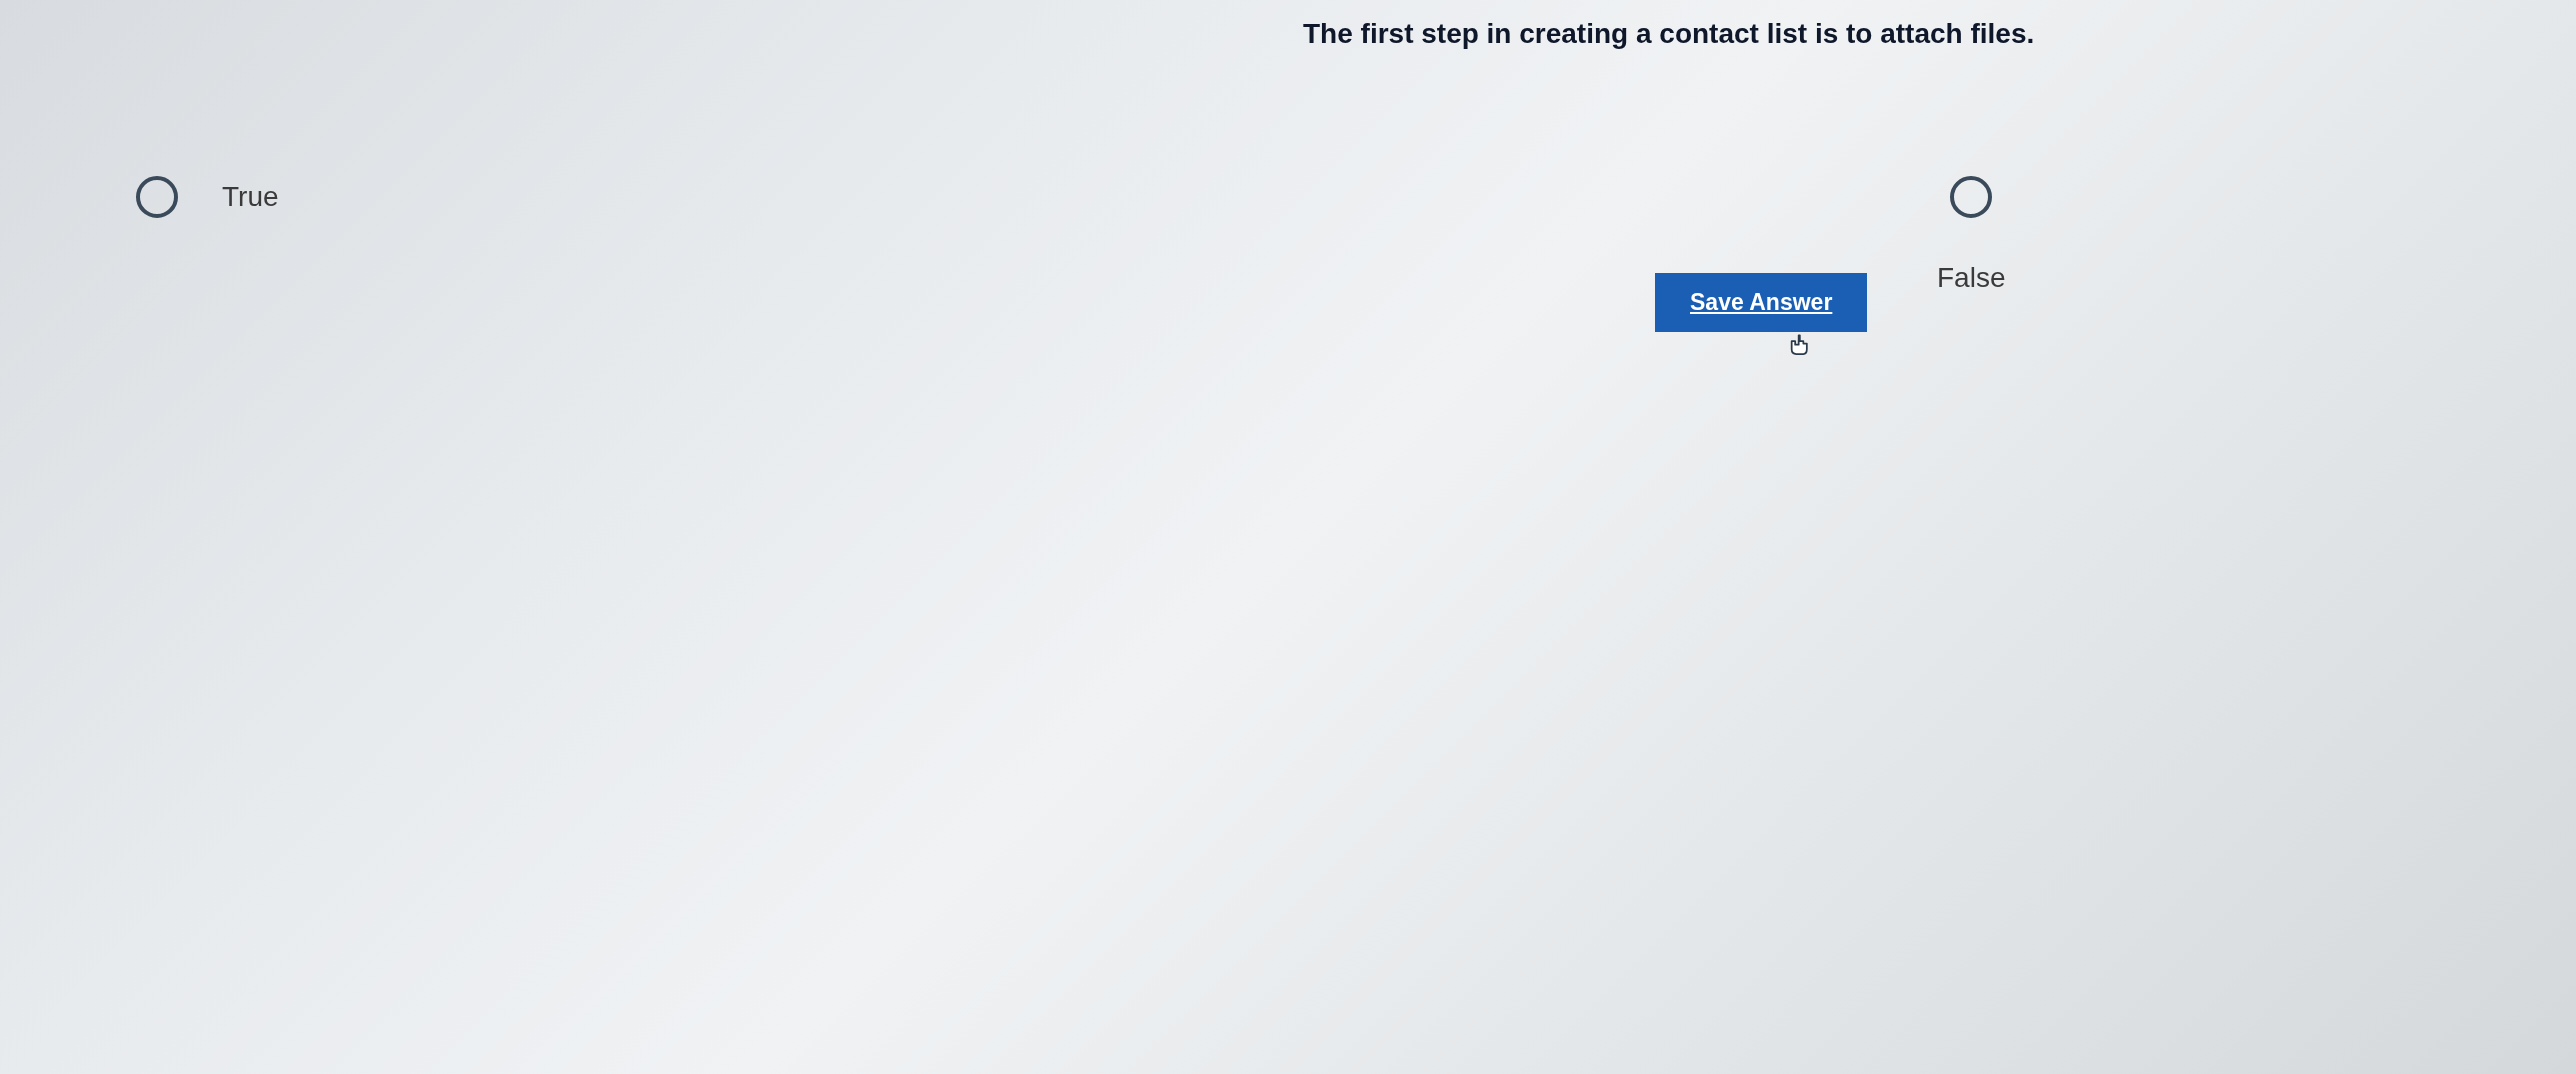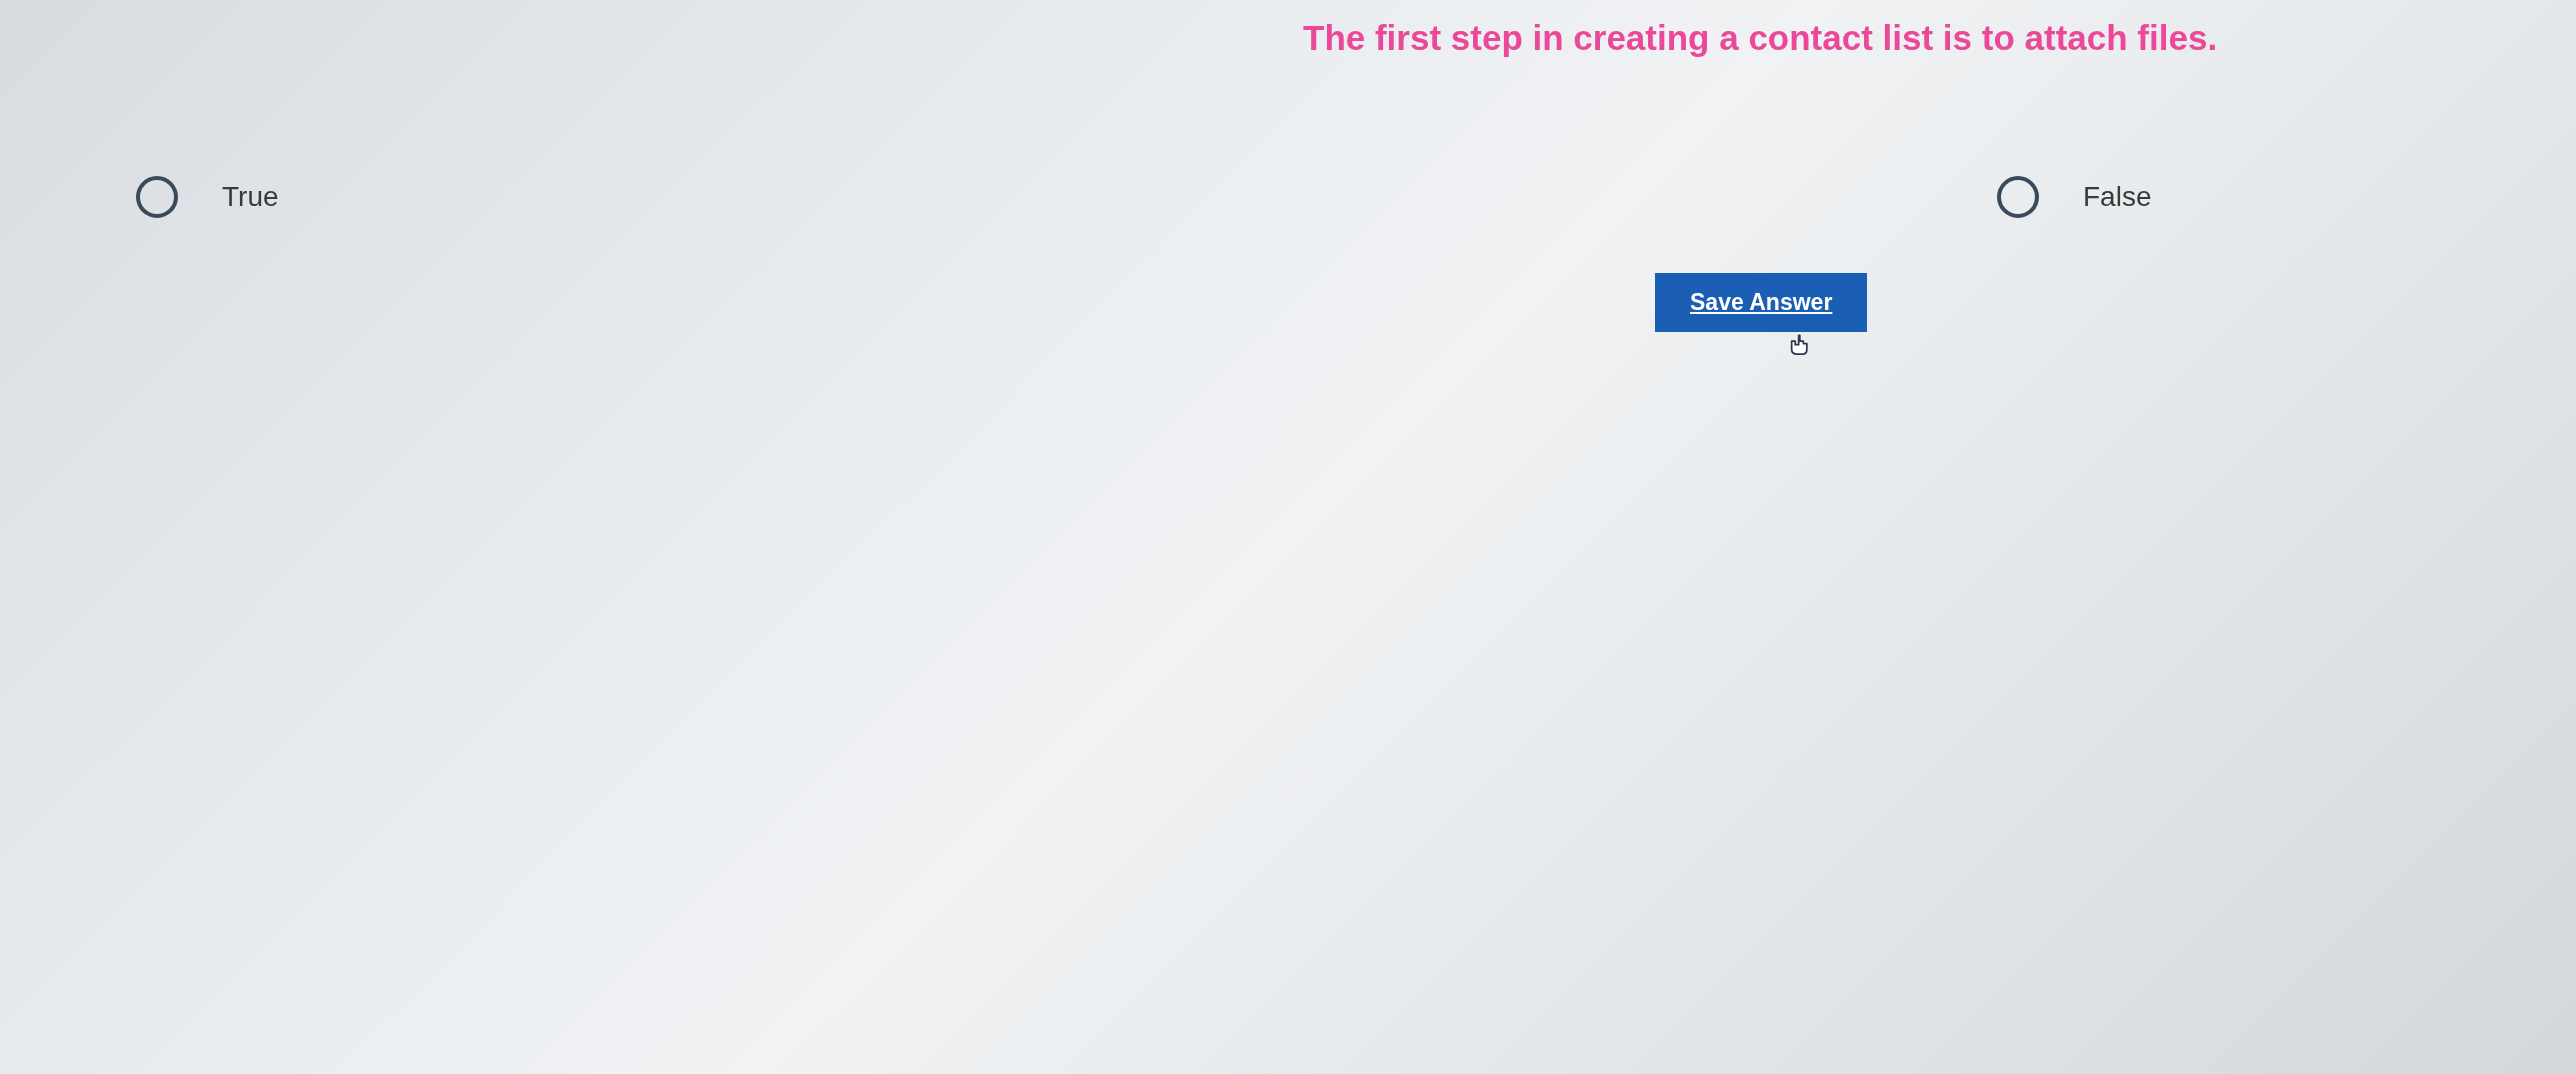--- a/index.html
+++ b/index.html
@@ -8,40 +8,41 @@
       height: 1074px;
       background: linear-gradient(135deg, #d8dce0 0%, #e8ebee 30%, #f0f2f4 50%, #e5e8ea 70%, #d5d8db 100%);
       font-family: Arial, Helvetica, sans-serif;
       position: relative;
       overflow: hidden;
     }
     .question-text {
       position: absolute;
       top: 17.6px;
       left: 1303px;
-      font-size: 35px;
+      font-size: 28px;
       font-weight: bold;
-      color: #ec4899;
+      color: #0f172a;
     }
     .option-row {
       position: absolute;
       top: 176px;
       width: 100%;
     }
     .option {
       position: absolute;
       display: flex;
       align-items: center;
       gap: 44px;
     }
     .option-true {
       left: 136px;
     }
     .option-false {
-      left: 1997px;
+      left: 1937px;
+      flex-direction: column;
     }
     .radio-circle {
       width: 42px;
       height: 42px;
       border: 4.4px solid #3a4a5a;
       border-radius: 50%;
       background: transparent;
       cursor: pointer;
       flex-shrink: 0;
     }

